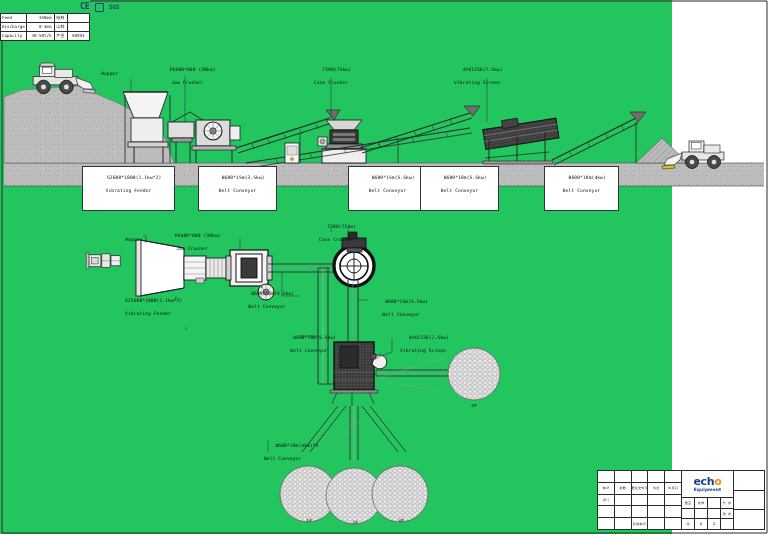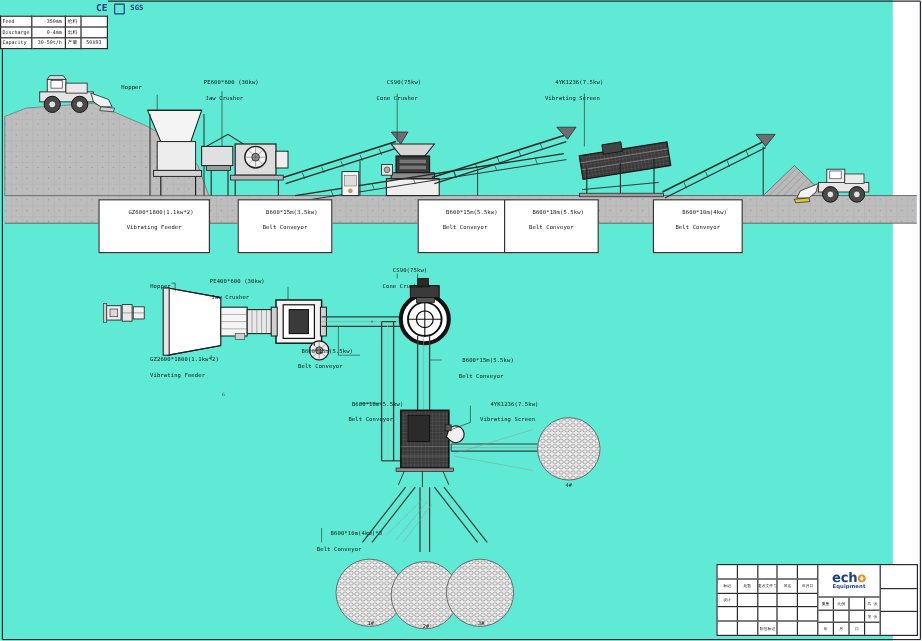--- a/index.html
+++ b/index.html
@@ -1,19 +1,19 @@
 <!DOCTYPE html>
 <html><head>
 <meta charset="utf-8">
 <style>
   html,body{margin:0;padding:0;background:#ffffff;}
   body{width:768px;height:534px;overflow:hidden;
        font-family:"DejaVu Sans Mono","Liberation Mono",monospace;
        color:#1a1a1a;position:relative;}
-  #sheet{position:absolute;inset:0;width:744px;height:534px;background:#5eead4;}
+  #sheet{position:absolute;inset:0;width:672px;height:534px;background:#22c55e;}
   svg#drawing{position:absolute;left:0;top:0;width:768px;height:534px;}
 
   
   .lbl{position:absolute;font-size:4.6px;line-height:1.45;letter-spacing:.1px;
        text-align:center;white-space:pre;color:#111;}
   .lbl.boxed{border:.7px solid #333;background:#fff;padding:1.3px 2.5px;}
   .lbl .l2{display:block;}
 
   
   #spec{position:absolute;left:0px;top:13px;width:90px;height:24px;

